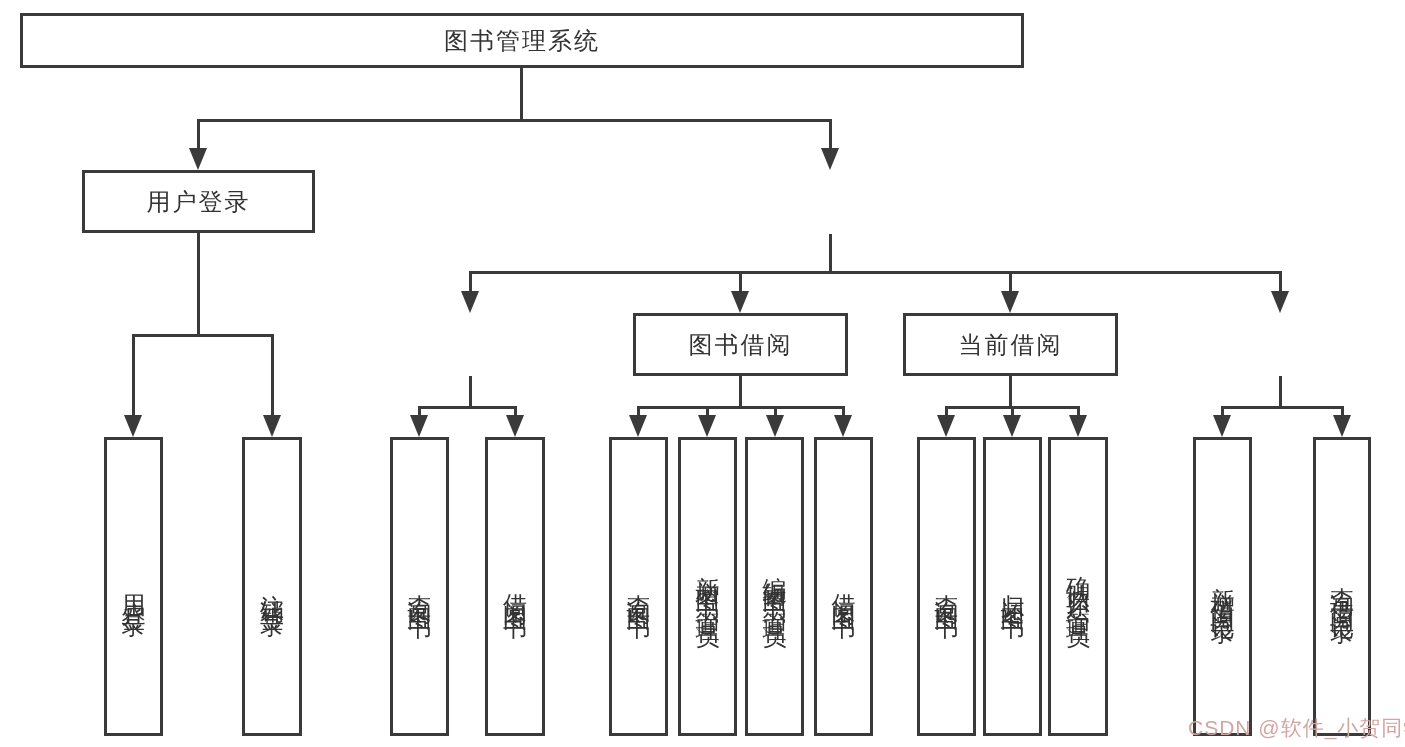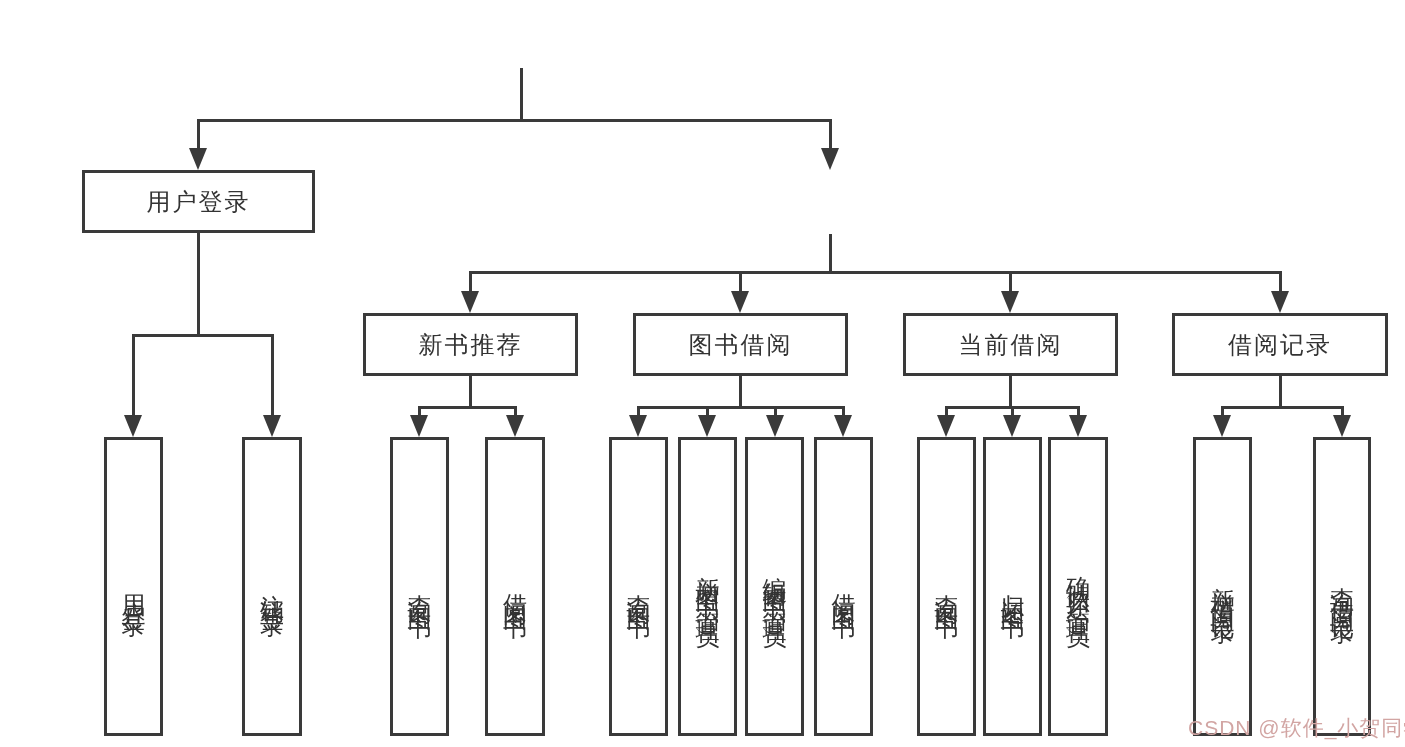--- a/index.html
+++ b/index.html
@@ -62,27 +62,26 @@
     position:absolute;left:1188px;top:714px;
     font-size:21px;color:#d2a5a3;letter-spacing:1px;
     z-index:5;white-space:nowrap;
   }
 </style>
 </head>
 <body>
 
 <div id="canvas">
 
+  <div class="box pos-root">图书管理系统</div>
 
   <div class="box pos-user-login">用户登录</div>
 
-  <div class="box pos-new-book">新书推荐</div>
   <div class="box pos-borrowing">图书借阅</div>
   <div class="box pos-current">当前借阅</div>
-  <div class="box pos-records">借阅记录</div>
 
   <div class="box vbox pos-v1">用户登录</div>
   <div class="box vbox pos-v2">注销登录</div>
   <div class="box vbox pos-v3">查询图书</div>
   <div class="box vbox pos-v4">借阅图书</div>
   <div class="box vbox pos-v5">查询图书</div>
   <div class="box vbox pos-v6">新增图书（管理员）</div>
   <div class="box vbox pos-v7">编辑图书（管理员）</div>
   <div class="box vbox pos-v8">借阅图书</div>
   <div class="box vbox pos-v9">查询图书</div>

